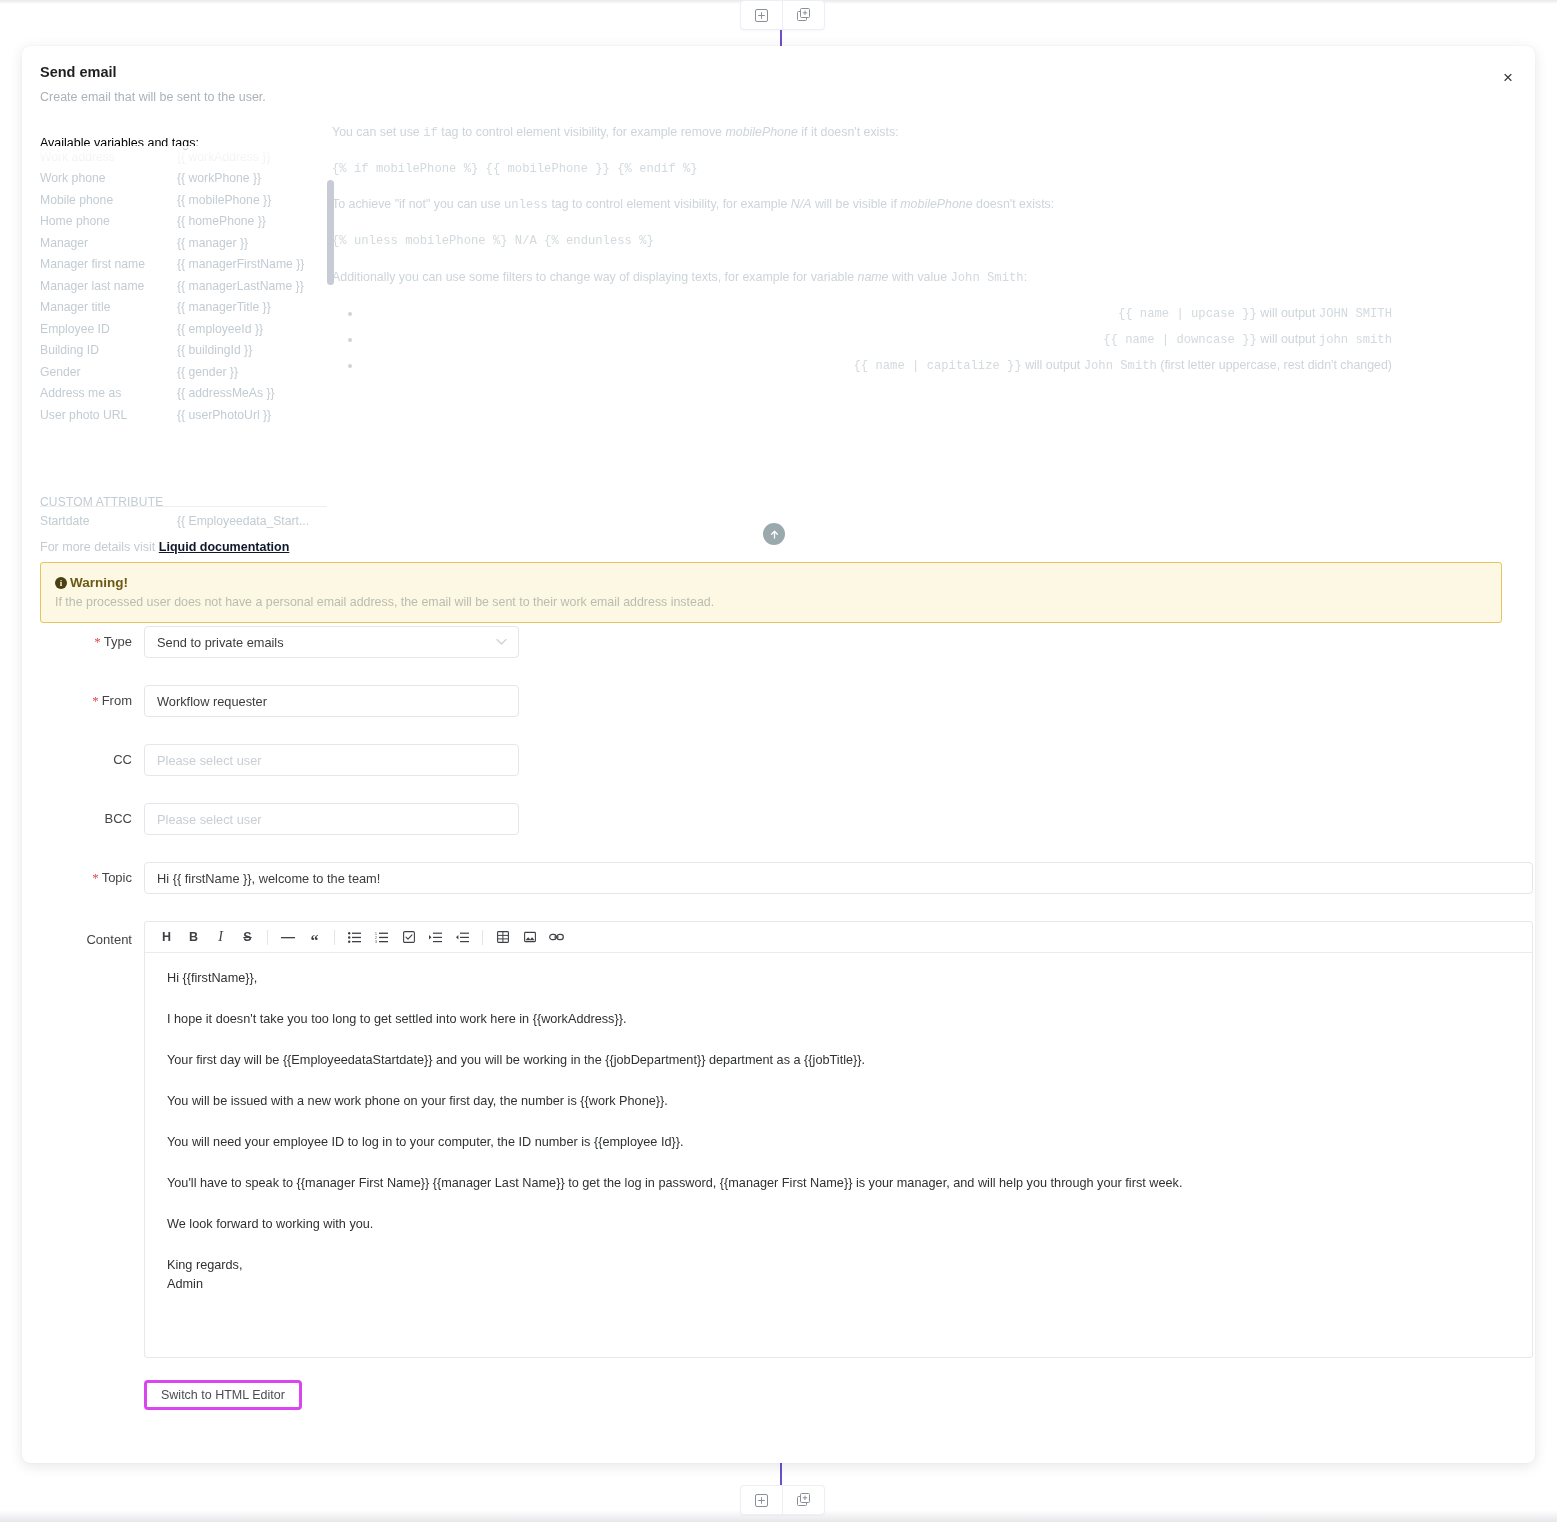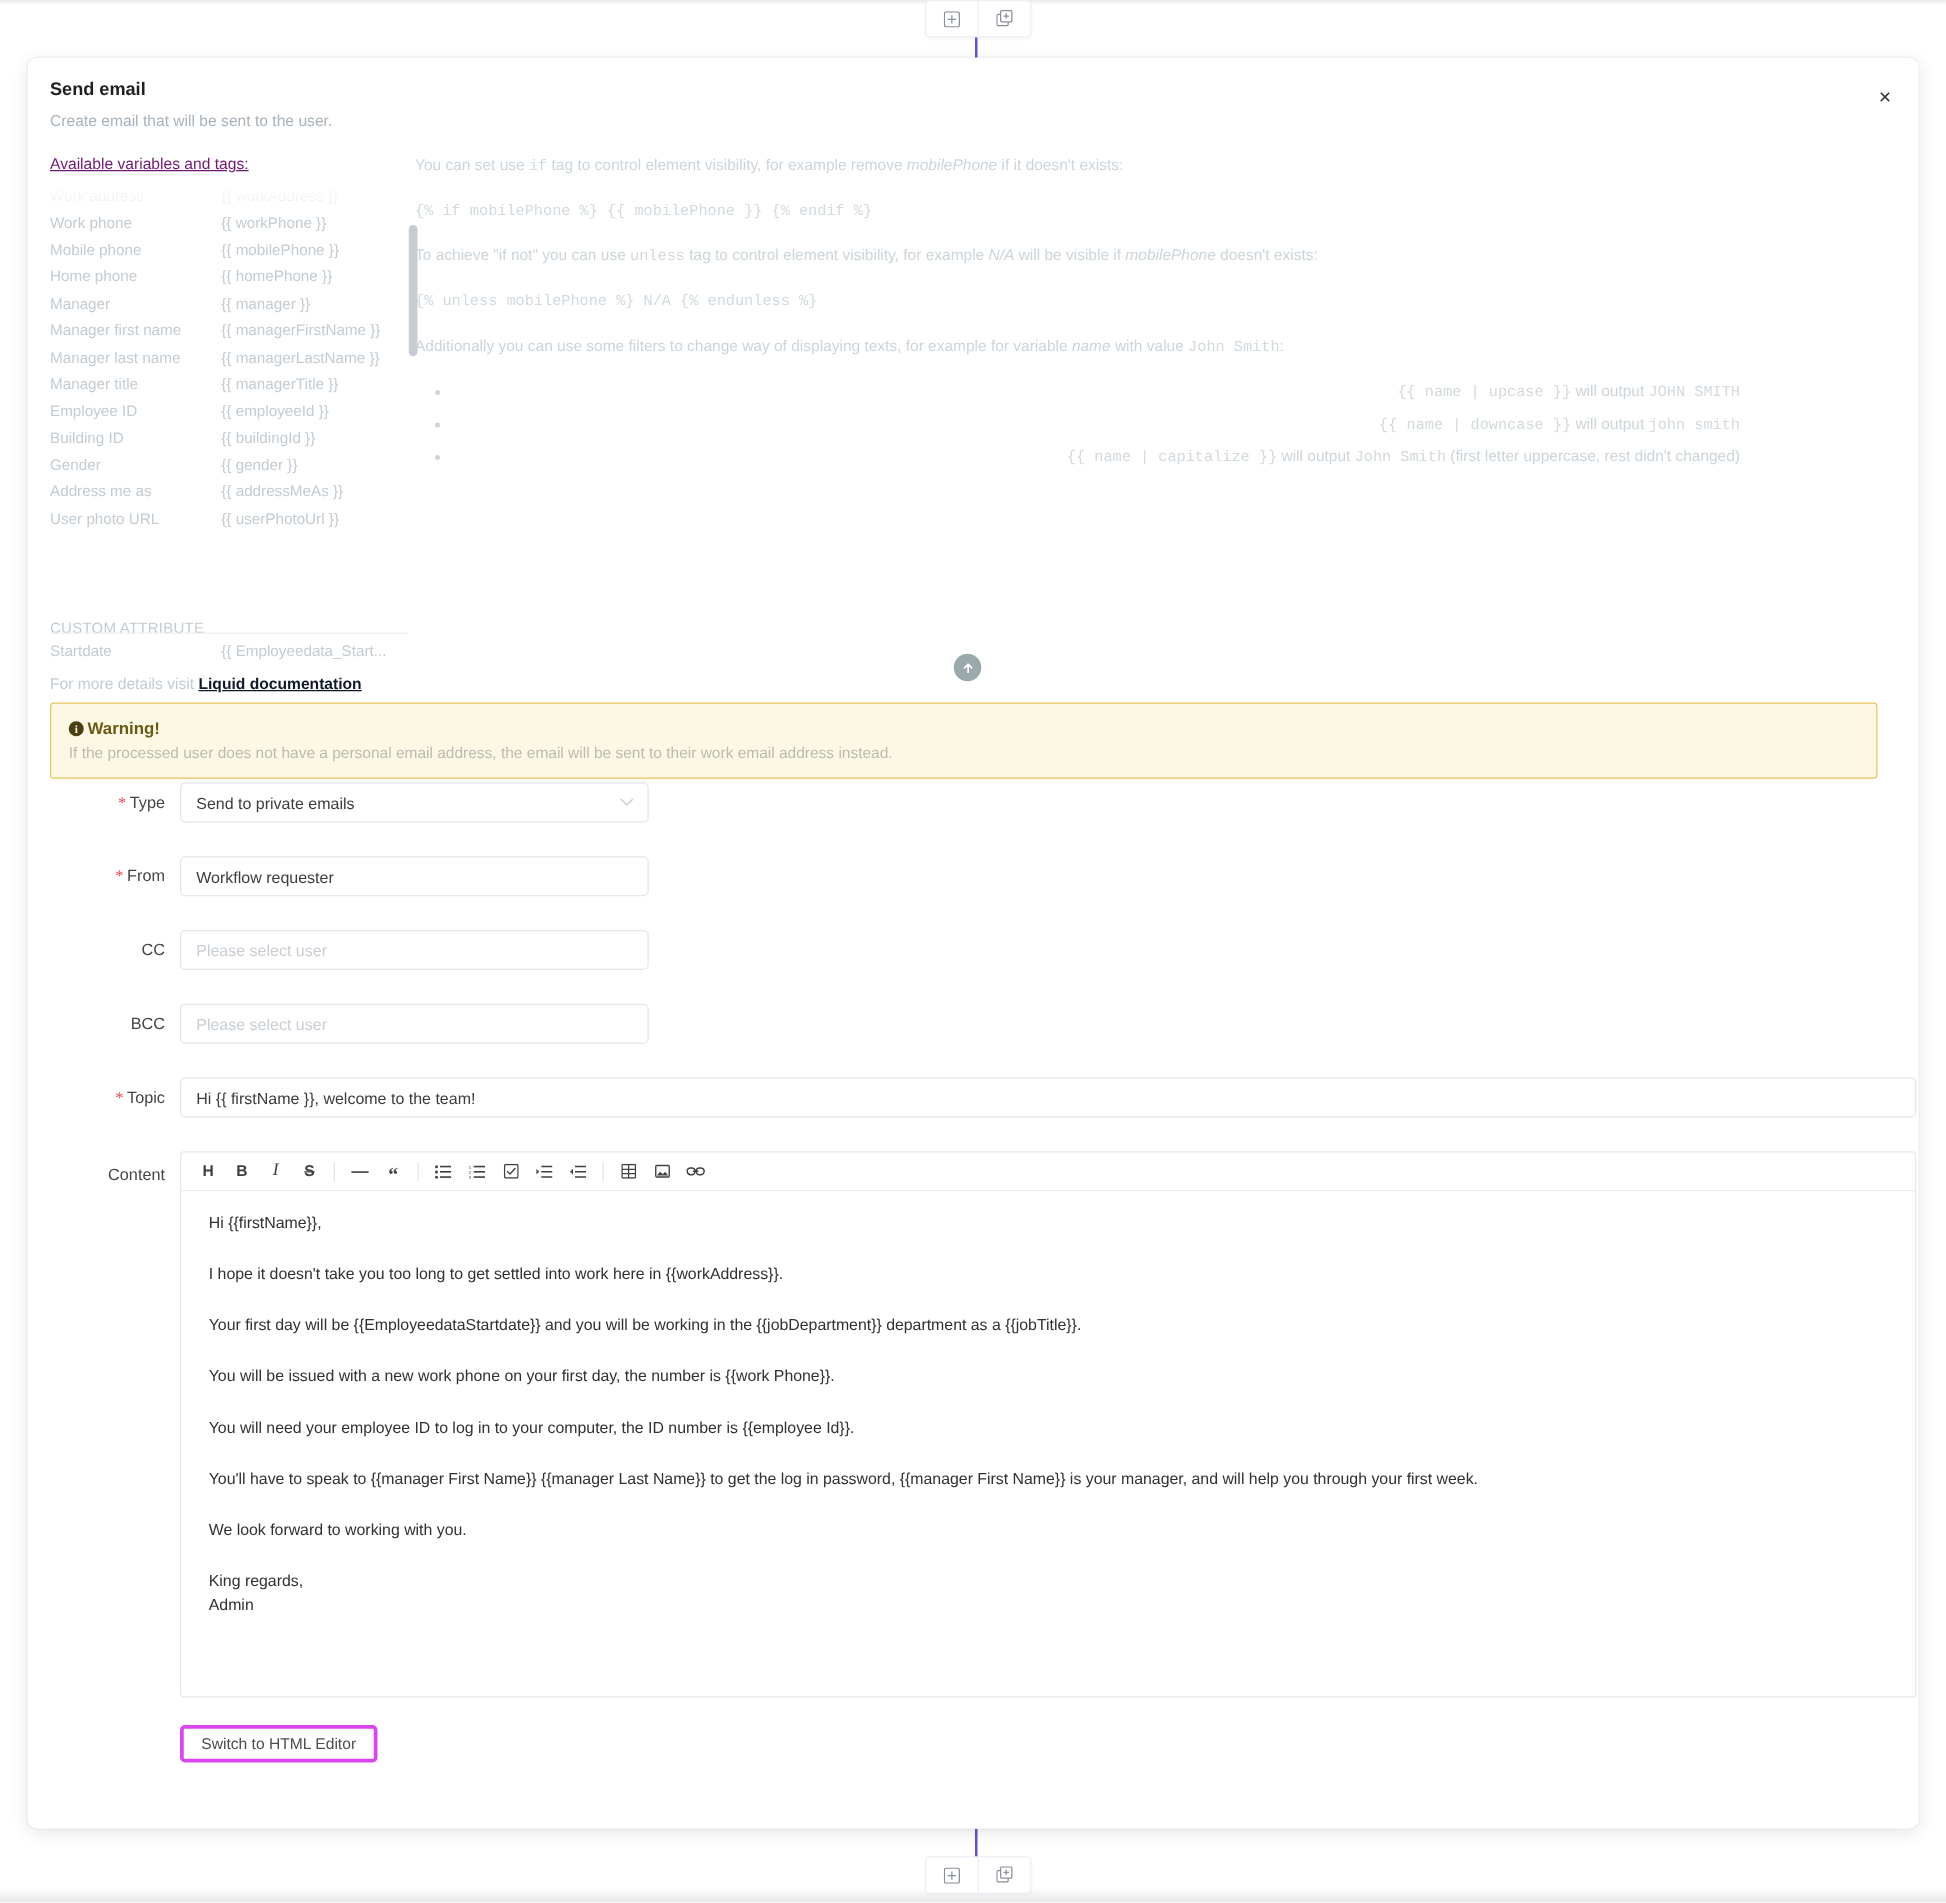--- a/index.html
+++ b/index.html
@@ -104,24 +104,23 @@
 
   
   .help-panel {
     position: absolute;
     left: 0; top: 78px;
     width: 1513px;
     height: 420px;
   }
   .help-label {
     position: absolute;
-    left: 18px; top: 0px;
+    left: 18px; top: 12px;
     font-size: 12.5px;
-    color: #701a75;
-    text-decoration: underline;
+    color: #000000;
   }
 
   .var-list-wrap {
     position: absolute;
     left: 18px; top: 22px;
     width: 295px;
     height: 290px;
     overflow: hidden;
   }
   .var-list-fade {

